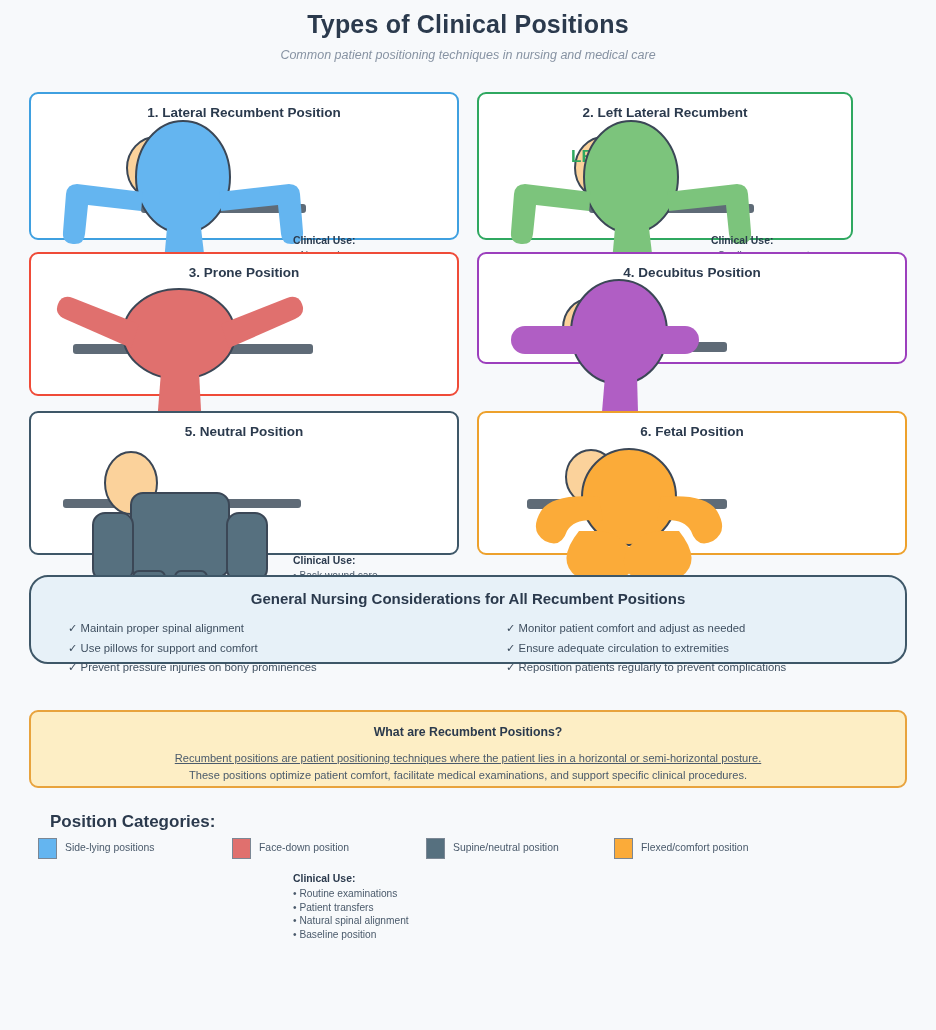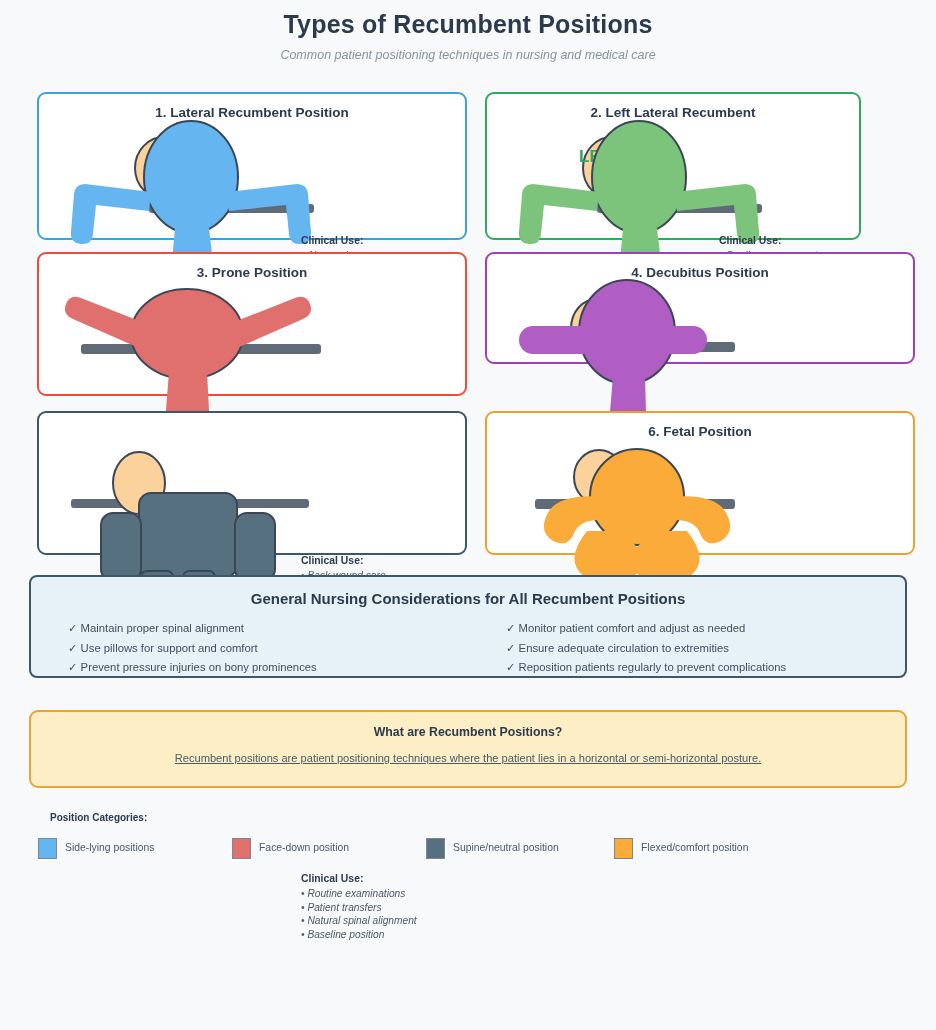--- a/index.html
+++ b/index.html
@@ -22,73 +22,72 @@
     font-size:12.5px;font-style:italic;color:#8793a3;
   }
 
   
   .card{
     position:absolute;
     background:#ffffff;
     border:2px solid #999;
     border-radius:9px;
     box-sizing:border-box;
-    margin-left:8px;
   }
   .card-title{
     position:absolute;top:11px;left:0;right:0;text-align:center;
     font-size:13.5px;font-weight:bold;color:#2b3a4d;
   }
   .clinical{
     position:absolute;
     font-size:10.2px;color:#4a5a6b;line-height:13.4px;
   }
   .clinical .ch{font-weight:bold;color:#2b3a4d;font-size:10.4px;display:block;margin-bottom:2px;}
-  .clinical .li{display:block;white-space:nowrap;font-style:italic;}
+  .clinical .li{display:block;white-space:nowrap;}
   .clinical .warn{display:block;font-style:italic;white-space:nowrap;}
 
   
   .stage{position:absolute;left:0;top:0;width:100%;height:100%;overflow:visible;pointer-events:none;}
   .stage svg{position:absolute;overflow:visible;}
 
   
   .gen{
-    position:absolute;left:29px;top:575px;width:878px;height:103px;
-    background:#e7f1f8;border:2px solid #3e5768;border-radius:8px;box-sizing:border-box;
+    position:absolute;left:29px;top:575px;width:878px;height:89px;
+    background:#e7f1f8;border:2px solid #3e5768;border-radius:19px;box-sizing:border-box;
   }
   .gen-title{
     position:absolute;top:13px;left:0;right:0;text-align:center;
     font-size:15px;font-weight:bold;color:#2b3a4d;
   }
   .gen-col{position:absolute;top:45px;font-size:11.3px;color:#3f4f60;}
   .gen-col .g{display:block;margin-bottom:6.5px;white-space:nowrap;}
   .gen-left{left:37px;}
   .gen-right{left:475px;}
 
   
   .def{
     position:absolute;left:29px;top:710px;width:878px;height:78px;
     background:#fdeec5;border:2px solid #e8a33d;border-radius:9px;box-sizing:border-box;padding-left:9px;
   }
   .def-title{position:absolute;top:13px;left:0;right:0;text-align:center;font-size:12.3px;font-weight:bold;color:#2b3a4d;}
   .def-l1{position:absolute;top:40px;left:0;right:0;text-align:center;font-size:11.1px;color:#4a5a6b;text-decoration:underline;}
   .def-l2{position:absolute;top:57px;left:0;right:0;text-align:center;font-size:11.1px;color:#4a5a6b;}
 
   
-  .legend-title{position:absolute;left:50px;top:812px;font-size:10px;font-weight:bold;color:#2b3a4d;}
+  .legend-title{position:absolute;left:50px;top:812px;font-size:17px;font-weight:bold;color:#2b3a4d;}
   .legend-item{position:absolute;top:838px;height:22px;}
   .sw{position:absolute;left:0;top:0;width:19px;height:21px;border:1.5px solid #7b8794;box-sizing:border-box;}
   .lg-label{position:absolute;left:27px;top:4px;font-size:10.4px;color:#4a5a6b;white-space:nowrap;}
 </style>
 </head>
 <body>
 
 <div class="page">
 
-  <div class="title">Types of Recumbent Positions</div>
+  <div class="title">Types of Clinical Positions</div>
   <div class="subtitle">Common patient positioning techniques in nursing and medical care</div>
 
   <div class="card" id="card0" style="left:29px;top:92px;width:430px;height:148px;border-color:#3fa0e0;">
     <div class="card-title">1. Lateral Recumbent Position</div>
     <div class="stage">
       <svg width="430" height="220" viewBox="0 0 430 220" style="left:0;top:26px;">
         <rect x="110" y="84" width="165" height="9" rx="3" fill="#5f6b77"></rect>
         <ellipse cx="125" cy="48" rx="29" ry="31" fill="#fbd29b" stroke="#3b4756" stroke-width="2"></ellipse>
         <ellipse cx="152" cy="57" rx="47" ry="56" fill="#64b5f0" stroke="#3b4756" stroke-width="2"></ellipse>
         <path d="M112 72 L46 64 Q36 64 35 74 L32 112 Q31 123 42 124 Q53 125 54 114 L57 85 L110 91 Z" fill="#64b5f0"></path>
@@ -154,20 +153,21 @@
         <ellipse cx="110" cy="52" rx="26" ry="29" fill="#fbd29b" stroke="#3b4756" stroke-width="2"></ellipse>
         <ellipse cx="140" cy="56" rx="48" ry="52" fill="#b05ec4" stroke="#3b4756" stroke-width="2"></ellipse>
         <rect x="32" y="50" width="188" height="28" rx="14" fill="#b05ec4"></rect>
         <path d="M126 100 L158 100 L160 172 L120 172 Z" fill="#b05ec4"></path>
       </svg>
     </div>
 
   </div>
 
   <div class="card" id="card4" style="left:29px;top:411px;width:430px;height:144px;border-color:#3e5768;">
+    <div class="card-title">5. Neutral Position</div>
     <div class="stage">
       <svg width="430" height="215" viewBox="0 0 430 215" style="left:0;top:22px;">
         <rect x="32" y="64" width="238" height="9" rx="3" fill="#5f6b77"></rect>
         <ellipse cx="100" cy="48" rx="26" ry="31" fill="#fbd29b" stroke="#3b4756" stroke-width="2"></ellipse>
         <rect x="100" y="58" width="98" height="84" rx="12" fill="#56707f" stroke="#3b4756" stroke-width="2"></rect>
         <rect x="62" y="78" width="40" height="68" rx="12" fill="#56707f" stroke="#3b4756" stroke-width="2"></rect>
         <rect x="196" y="78" width="40" height="68" rx="12" fill="#56707f" stroke="#3b4756" stroke-width="2"></rect>
         <rect x="102" y="136" width="32" height="48" rx="6" fill="#56707f" stroke="#3b4756" stroke-width="2"></rect>
         <rect x="144" y="136" width="32" height="48" rx="6" fill="#56707f" stroke="#3b4756" stroke-width="2"></rect>
       </svg>
@@ -207,20 +207,21 @@
     <div class="gen-col gen-right">
       <span class="g">✓ Monitor patient comfort and adjust as needed</span>
       <span class="g">✓ Ensure adequate circulation to extremities</span>
       <span class="g">✓ Reposition patients regularly to prevent complications</span>
     </div>
   </div>
 
   <div class="def">
     <div class="def-title">What are Recumbent Positions?</div>
     <div class="def-l1">Recumbent positions are patient positioning techniques where the patient lies in a horizontal or semi-horizontal posture.</div>
+    <div class="def-l2">These positions optimize patient comfort, facilitate medical examinations, and support specific clinical procedures.</div>
   </div>
 
   <div class="legend-title">Position Categories:</div>
 
   <div class="legend-item" style="left:38px;">
     <span class="sw" id="sw0" style="background: rgb(100, 181, 240);"></span>
     <span class="lg-label">Side-lying positions</span>
   </div>
   <div class="legend-item" style="left:232px;">
     <span class="sw" id="sw1" style="background: rgb(224, 112, 110);"></span>

